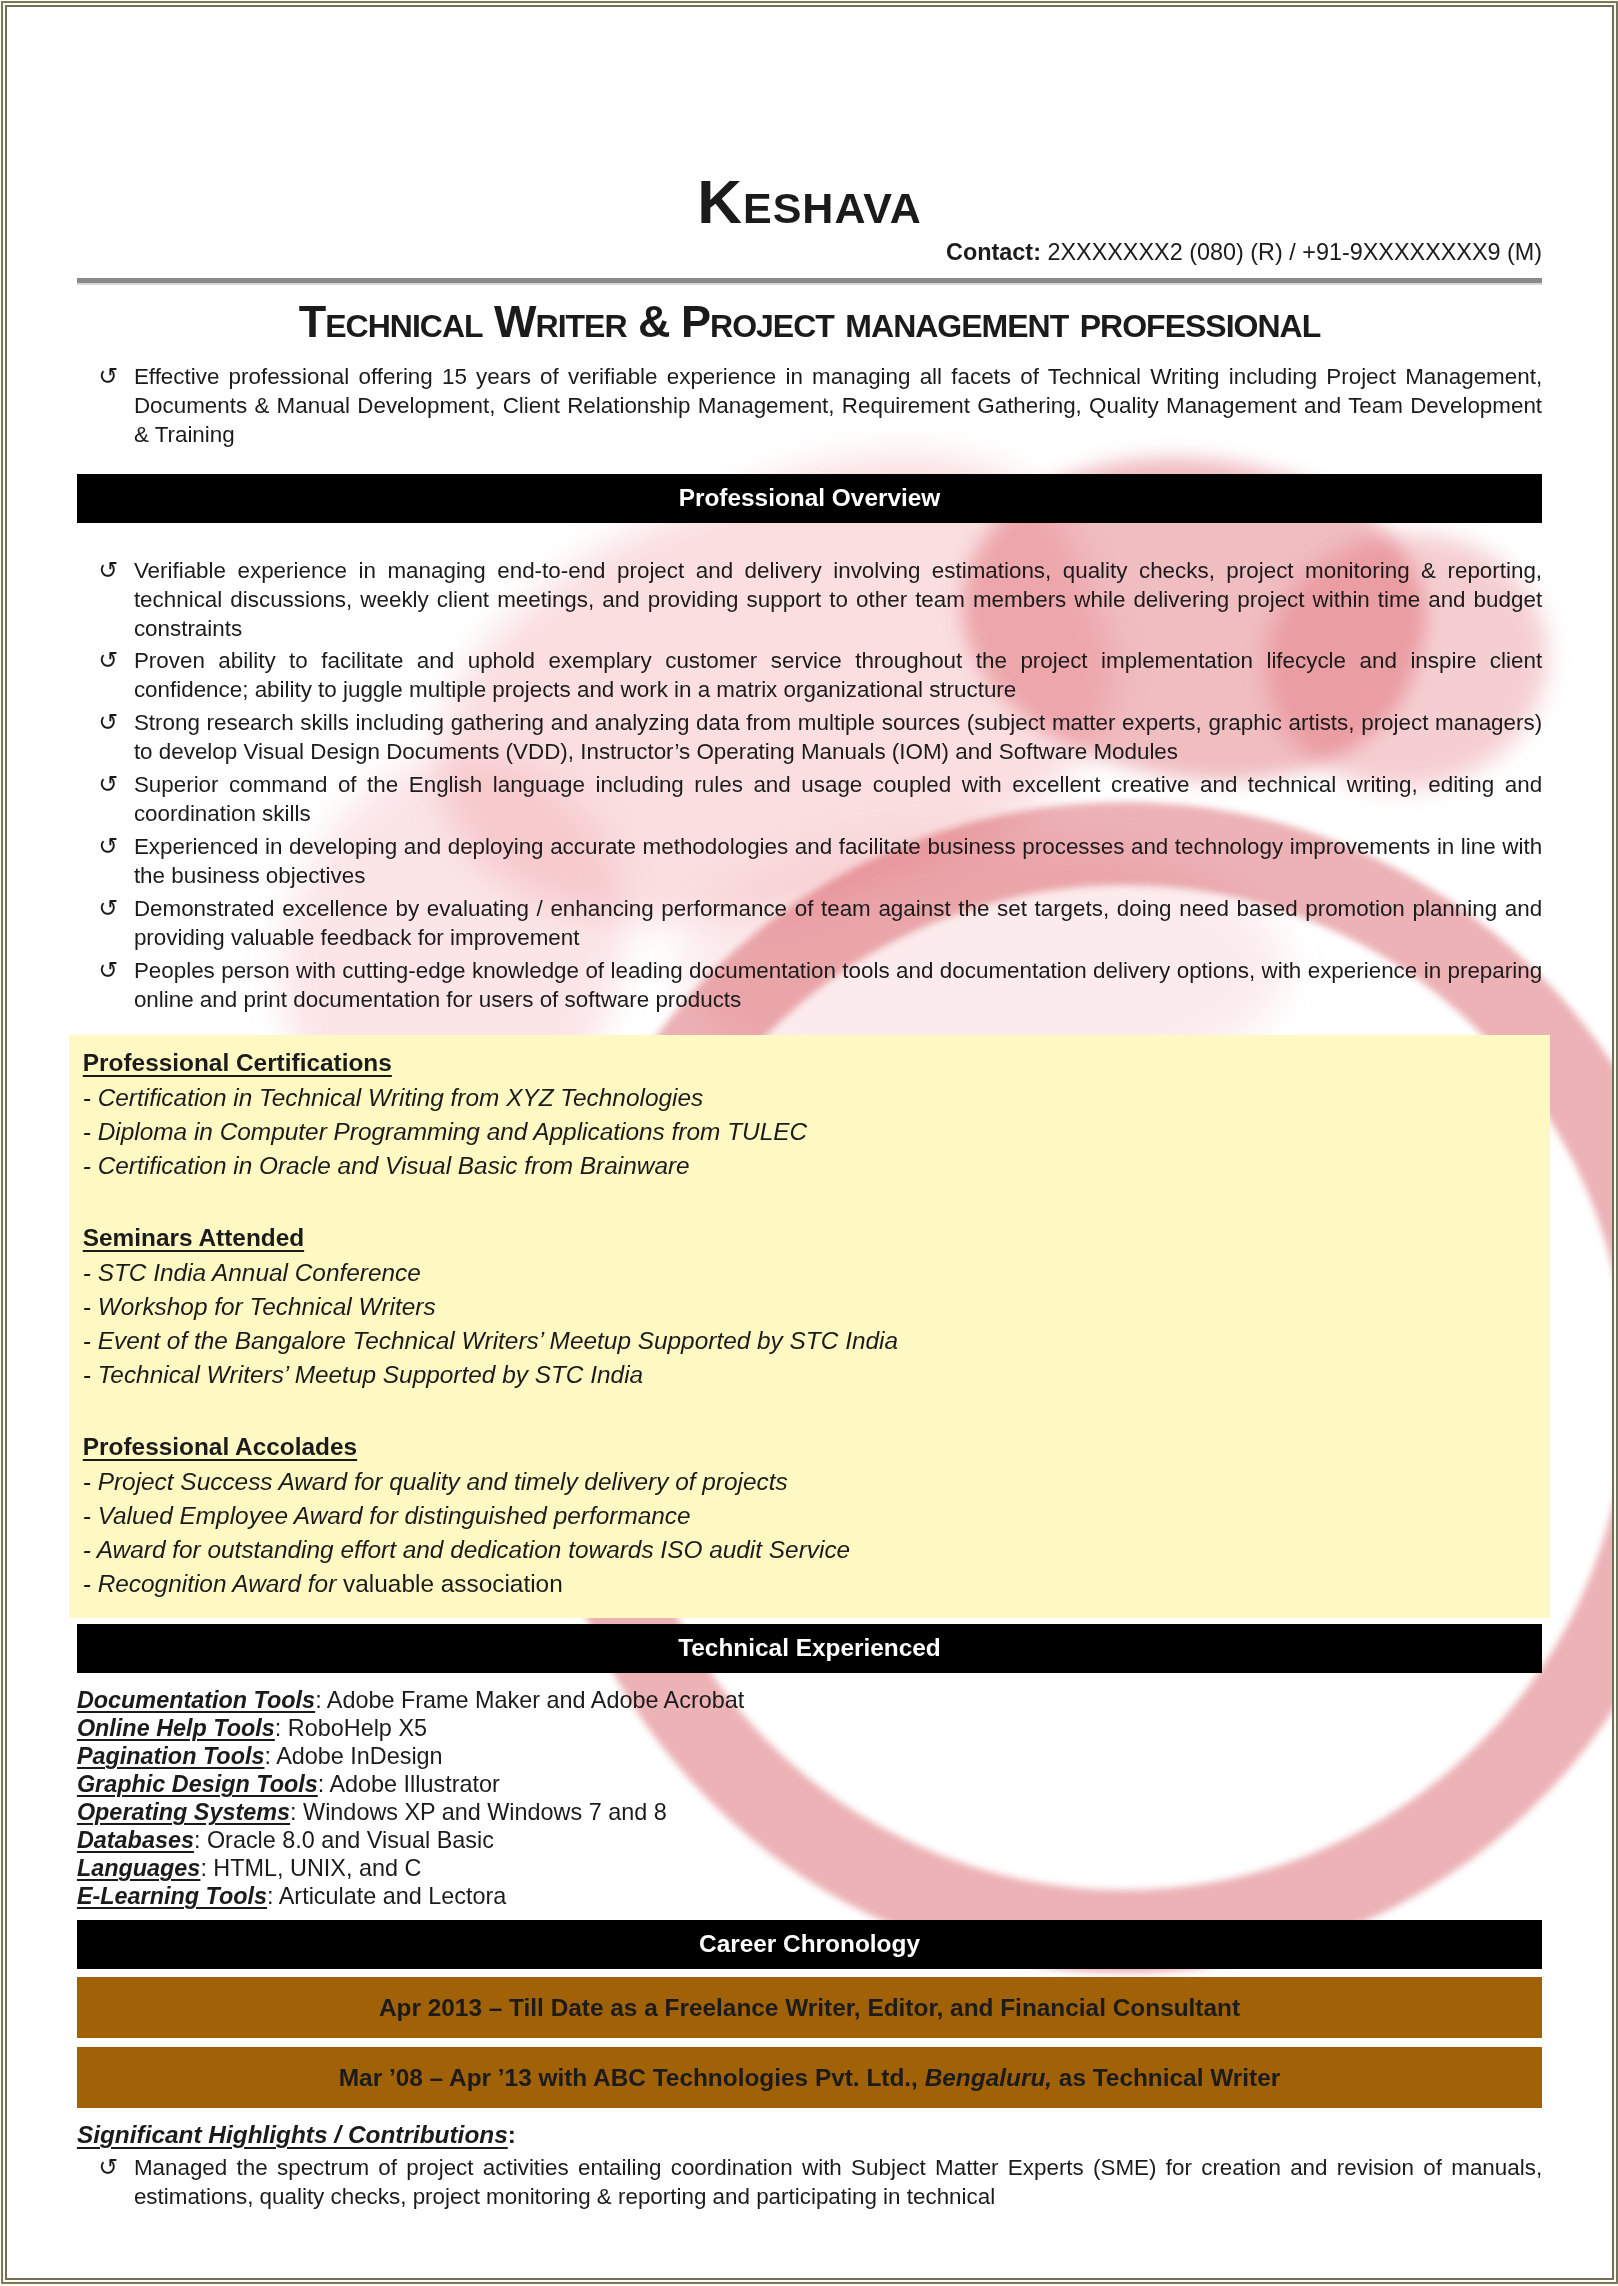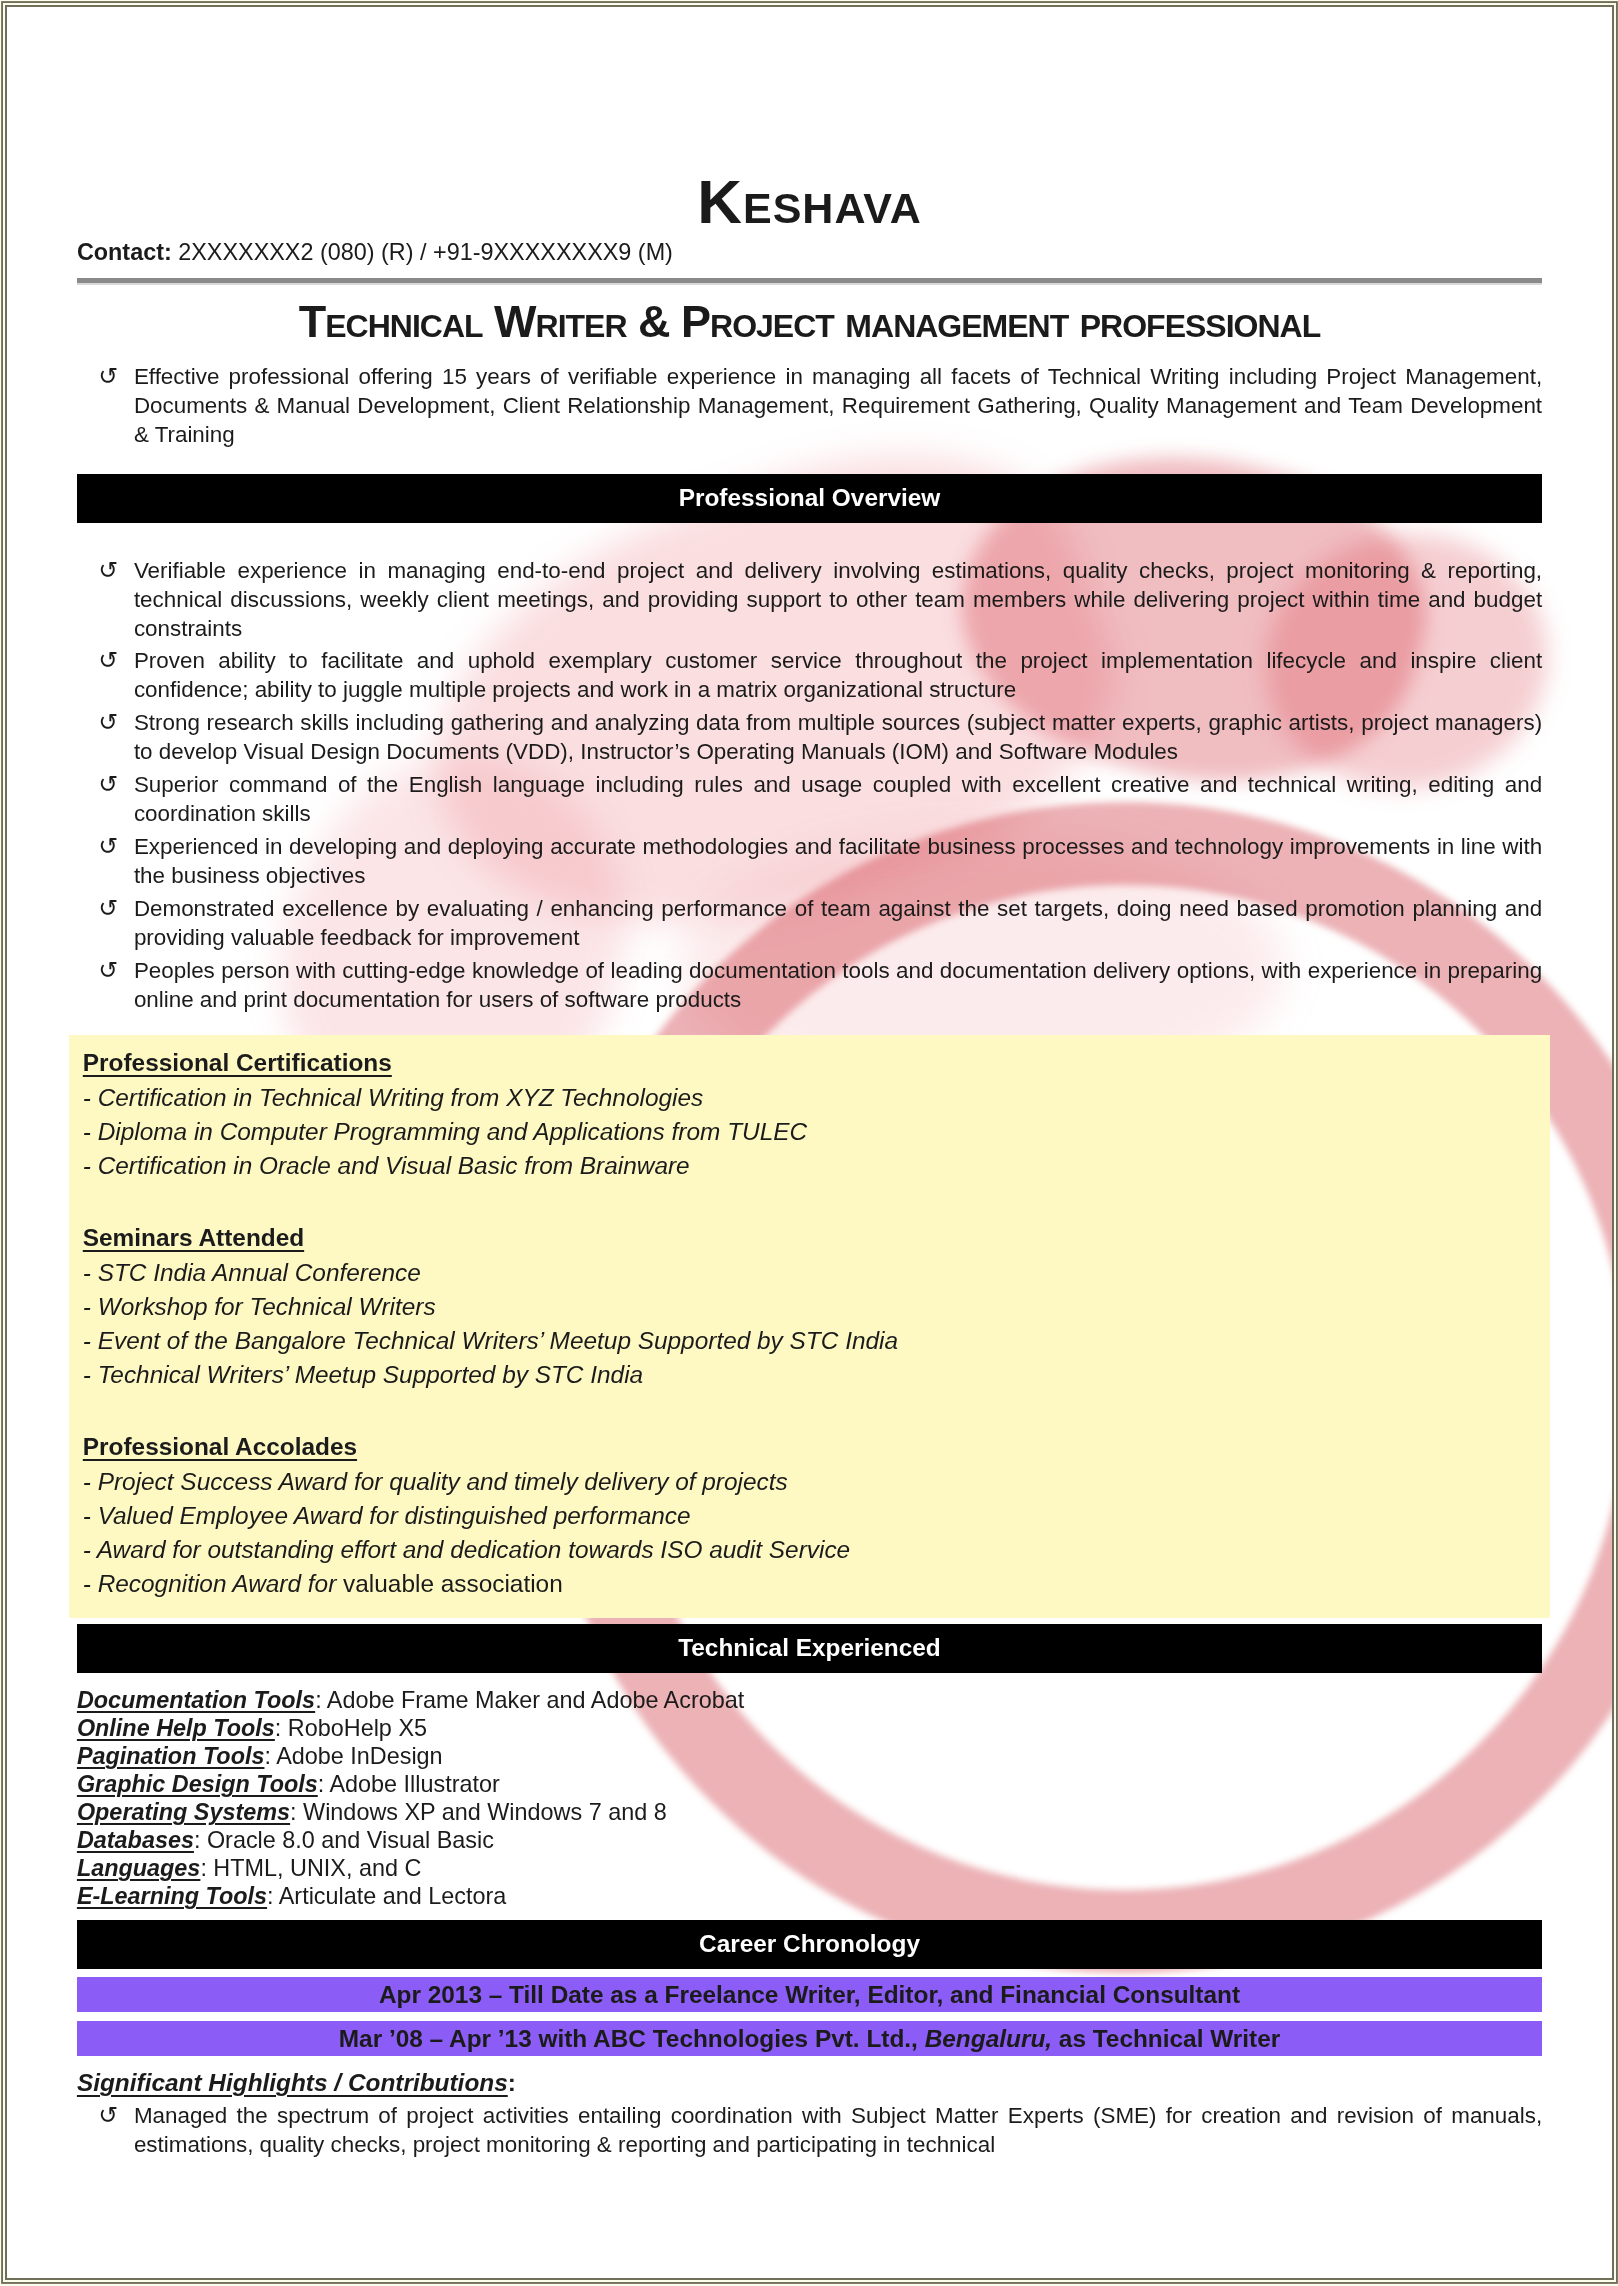--- a/index.html
+++ b/index.html
@@ -64,21 +64,21 @@
   
   .content { position:relative; z-index:1; padding:0 70px; }
   .name {
     margin:164px 0 0;
     text-align:center;
     font-size:62px; line-height:1;
     font-weight:700;
     font-variant:small-caps;
     letter-spacing:1px;
   }
-  .contact { margin:5.9px 0 0; text-align:left; font-size:23.4px; }
+  .contact { margin:5.9px 0 0; text-align:right; font-size:23.4px; }
   .contact b { font-weight:700; }
   .rule {
     margin-top:12.7px; height:4.9px;
     background:#8a8a8a; border-bottom:2px solid #d8d8d8;
   }
   .headline {
     margin:11.7px 0 0;
     text-align:center;
     font-size:45px; line-height:1.1;
     font-weight:700;
@@ -110,23 +110,23 @@
   .graybox .roman { font-style:normal; }
   .bar-competencies { margin-top:5.9px; }
   .competencies { margin-top:13.7px; }
   .competencies p { margin:0; font-size:23.4px; line-height:28px; }
   .comp-label {
     font-weight:700; font-style:italic;
     text-decoration:underline; text-decoration-thickness:2px; text-underline-offset:2.9px;
   }
   .bar-career { margin-top:9.8px; }
   .graybar {
-    background:#8b5cf6;
+    background:#a16207;
     margin:8.8px 0 0;
-    padding:5px 0;
+    padding:18px 0;
     text-align:center; font-weight:700; font-size:24.4px; line-height:25px;
   }
   .graybar em { font-style:italic; }
   .sig { margin:11.7px 0 3.9px; font-size:24.4px; line-height:29px; font-weight:700; }
   .sig .bi {
     font-style:italic;
     text-decoration:underline; text-decoration-thickness:2px; text-underline-offset:3.9px;
   }
   .highlight-bullet { margin-top:2px; }
 </style>

